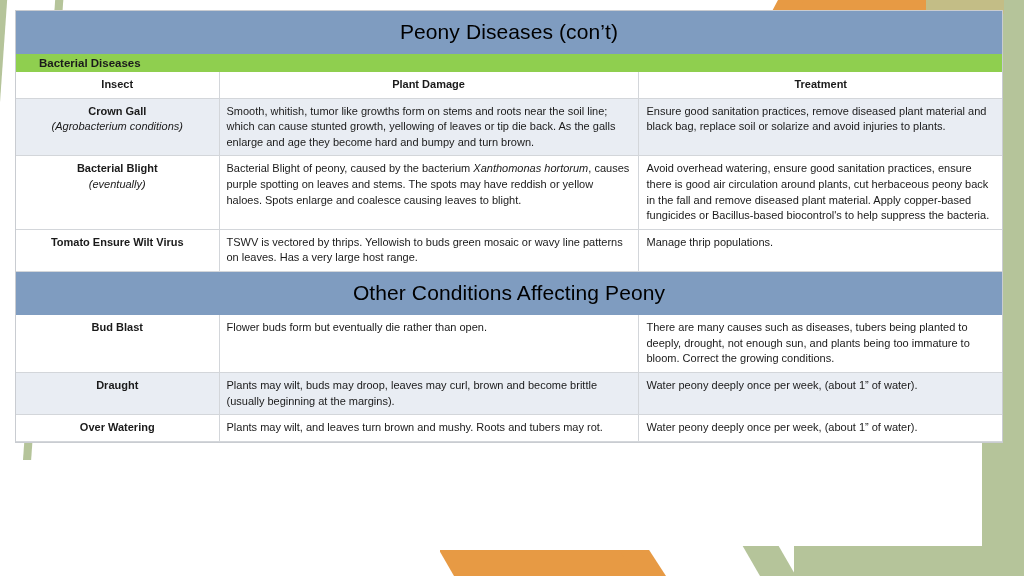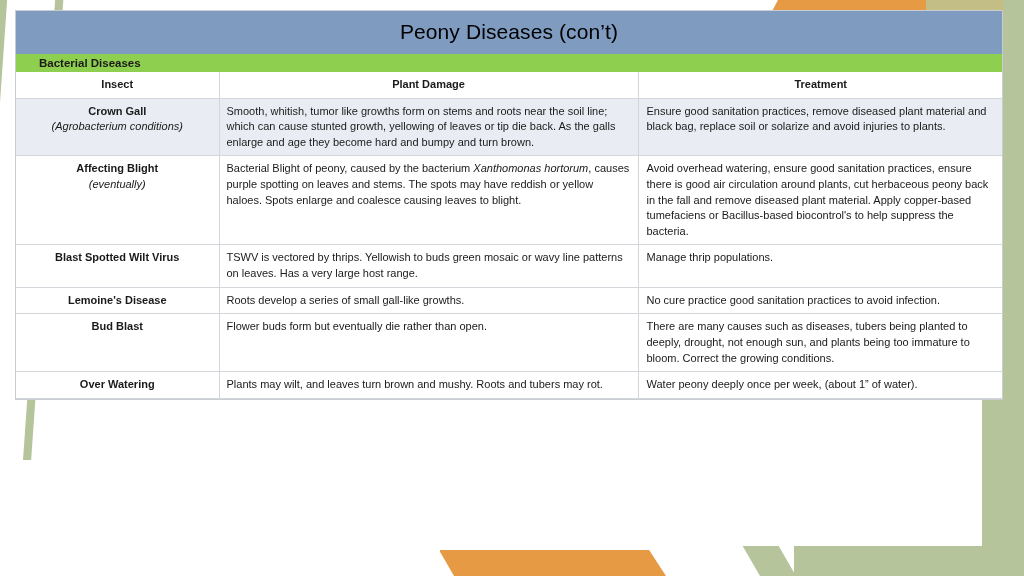--- a/index.html
+++ b/index.html
@@ -219,63 +219,64 @@
         <td class="cell-name">
           <span>Crown Gall</span>
           <span class="sci">(Agrobacterium conditions)</span>
         </td>
         <td>Smooth, whitish, tumor like growths form on stems and roots near the soil line; which can cause stunted growth, yellowing of leaves or tip die back. As the galls enlarge and age they become hard and bumpy and turn brown.</td>
         <td>Ensure good sanitation practices, remove diseased plant material and black bag, replace soil or solarize and avoid injuries to plants.</td>
       </tr>
 
       <tr class="plain">
         <td class="cell-name">
-          <span>Affecting Blight</span>
+          <span>Bacterial Blight</span>
           <span class="sci">(eventually)</span>
         </td>
         <td class="tall-pad"><span>Bacterial Blight of peony, caused by the bacterium </span><span class="sci-inline">Xanthomonas hortorum</span><span>, causes purple spotting on leaves and stems.  The spots may have reddish or yellow haloes.  Spots enlarge and coalesce causing leaves to blight.</span></td>
-        <td>Avoid overhead watering, ensure good sanitation practices, ensure there is good air circulation around plants,  cut herbaceous peony back in the fall and remove diseased plant material. Apply copper-based tumefaciens or Bacillus-based biocontrol's to help suppress the bacteria.</td>
+        <td>Avoid overhead watering, ensure good sanitation practices, ensure there is good air circulation around plants,  cut herbaceous peony back in the fall and remove diseased plant material. Apply copper-based fungicides or Bacillus-based biocontrol's to help suppress the bacteria.</td>
       </tr>
     </tbody>
   </table>
 
 
   <table class="grid">
     <colgroup>
         <col class="c-insect">
         <col class="c-damage">
         <col class="c-treatment">
       </colgroup>
     <tbody>
       <tr class="plain">
-        <td class="cell-name">Blast Spotted Wilt Virus</td>
+        <td class="cell-name">Tomato Ensure Wilt Virus</td>
         <td>TSWV is vectored by thrips. Yellowish to buds green mosaic or wavy line patterns on leaves. Has a very large host range.</td>
         <td>Manage thrip populations.</td>
       </tr>
-      <tr class="plain">
-        <td class="cell-name">Lemoine's Disease</td>
-        <td>Roots develop a series of small gall-like growths.</td>
-        <td>No cure practice good sanitation practices to avoid infection.</td>
-      </tr>
     </tbody>
   </table>
 
+  <div class="title-bar">Other Conditions Affecting Peony</div>
 
   <table class="grid">
     <colgroup>
         <col class="c-insect">
         <col class="c-damage">
         <col class="c-treatment">
       </colgroup>
     <tbody>
       <tr class="plain">
         <td class="cell-name tall-pad">Bud Blast</td>
         <td>Flower buds form but eventually die rather than open.</td>
         <td>There are many causes such as diseases, tubers being planted to deeply, drought, not enough sun, and  plants being too immature to bloom. Correct the growing conditions.</td>
       </tr>
+      <tr class="alt">
+        <td class="cell-name">Draught</td>
+        <td>Plants may wilt, buds may droop, leaves may curl, brown and become brittle (usually beginning at the margins).</td>
+        <td>Water peony deeply once per week, (about 1” of water).</td>
+      </tr>
       <tr class="plain">
         <td class="cell-name">Over Watering</td>
         <td>Plants may wilt, and leaves turn brown and mushy. Roots and tubers may rot.</td>
         <td>Water peony deeply once per week, (about 1” of water).</td>
       </tr>
 
     </tbody>
   </table>
 
 </div>

